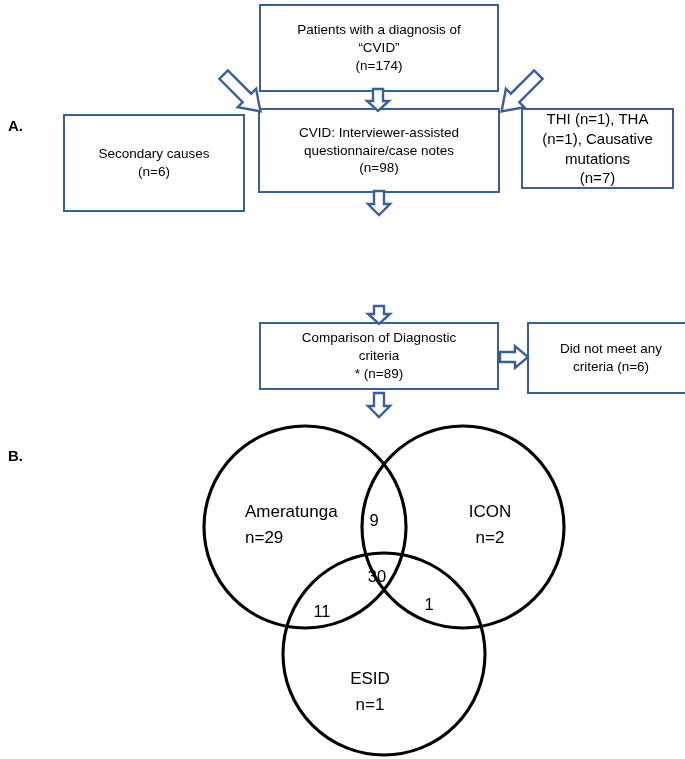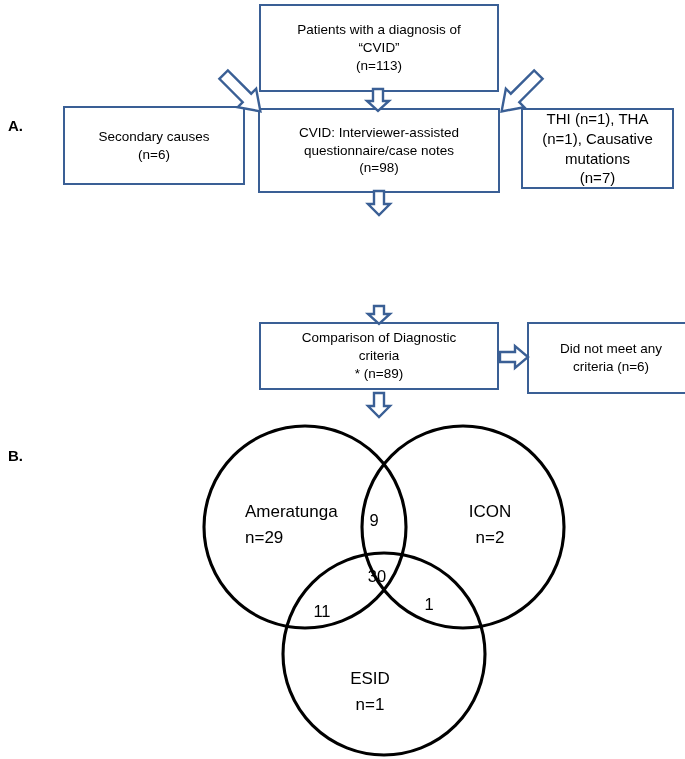--- a/index.html
+++ b/index.html
@@ -47,21 +47,21 @@
     padding: 2px 6px;
   }
   .flow-box .box-text {
     display: block;
     width: 100%;
     white-space: pre-line;
   }
 
   
   #box-top          { left: 259px; top: 4px;   width: 240px; height: 88px; }
-  #box-secondary    { left: 63px;  top: 106px; width: 182px; height: 79px; }
+  #box-secondary    { left: 63px;  top: 114px; width: 182px; height: 98px; }
   #box-cvid         { left: 258px; top: 108px; width: 242px; height: 85px; }
   #box-thi          { left: 521px; top: 108px; width: 153px; height: 81px; font-size: 15px;}
   #box-missing      { left: 316px; top: 214px; width: 126px; height: 93px; }
   #box-comparison   { left: 259px; top: 322px; width: 240px; height: 68px; }
   #box-didnotmeet   { left: 527px; top: 322px; width: 168px; height: 72px; }
 
   
   .arrow-svg {
     position: absolute;
     overflow: visible;
@@ -109,21 +109,21 @@
 <body>
 
 <div id="figure-root">
 
   <div class="panel-label" id="panel-label-a">A.</div>
   <div class="panel-label" id="panel-label-b">B.</div>
 
   <div class="flow-box" id="box-top">
     <span class="box-text">Patients with a diagnosis of
 “CVID”
-(n=113)</span>
+(n=174)</span>
   </div>
 
   <div class="flow-box" id="box-secondary">
     <span class="box-text">Secondary causes
 (n=6)</span>
   </div>
 
   <div class="flow-box" id="box-cvid">
     <span class="box-text">CVID: Interviewer-assisted
 questionnaire/case notes

